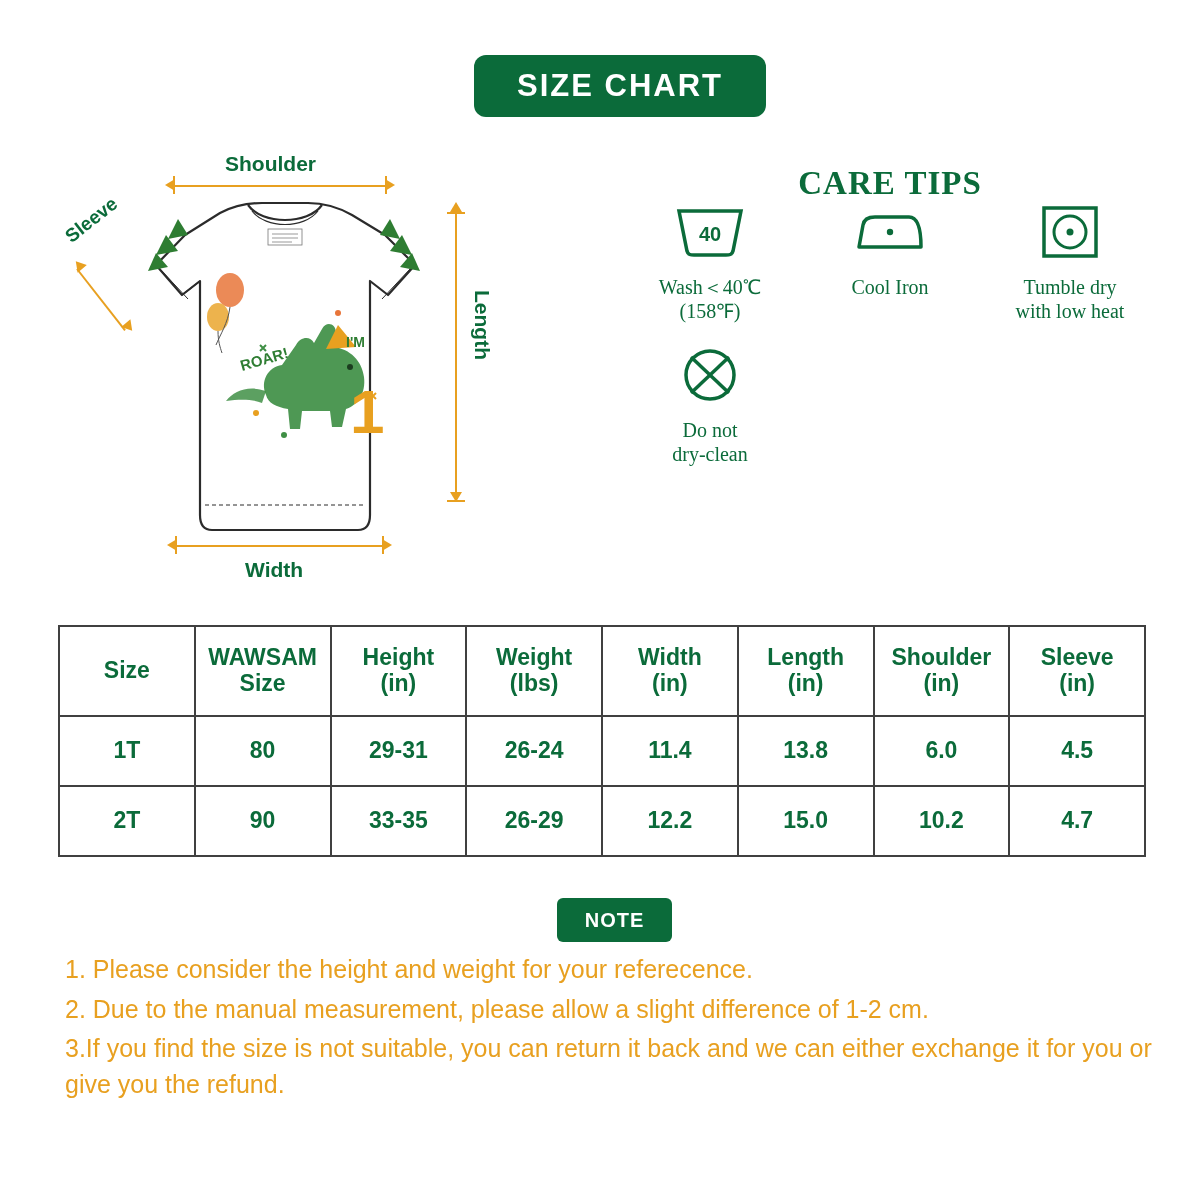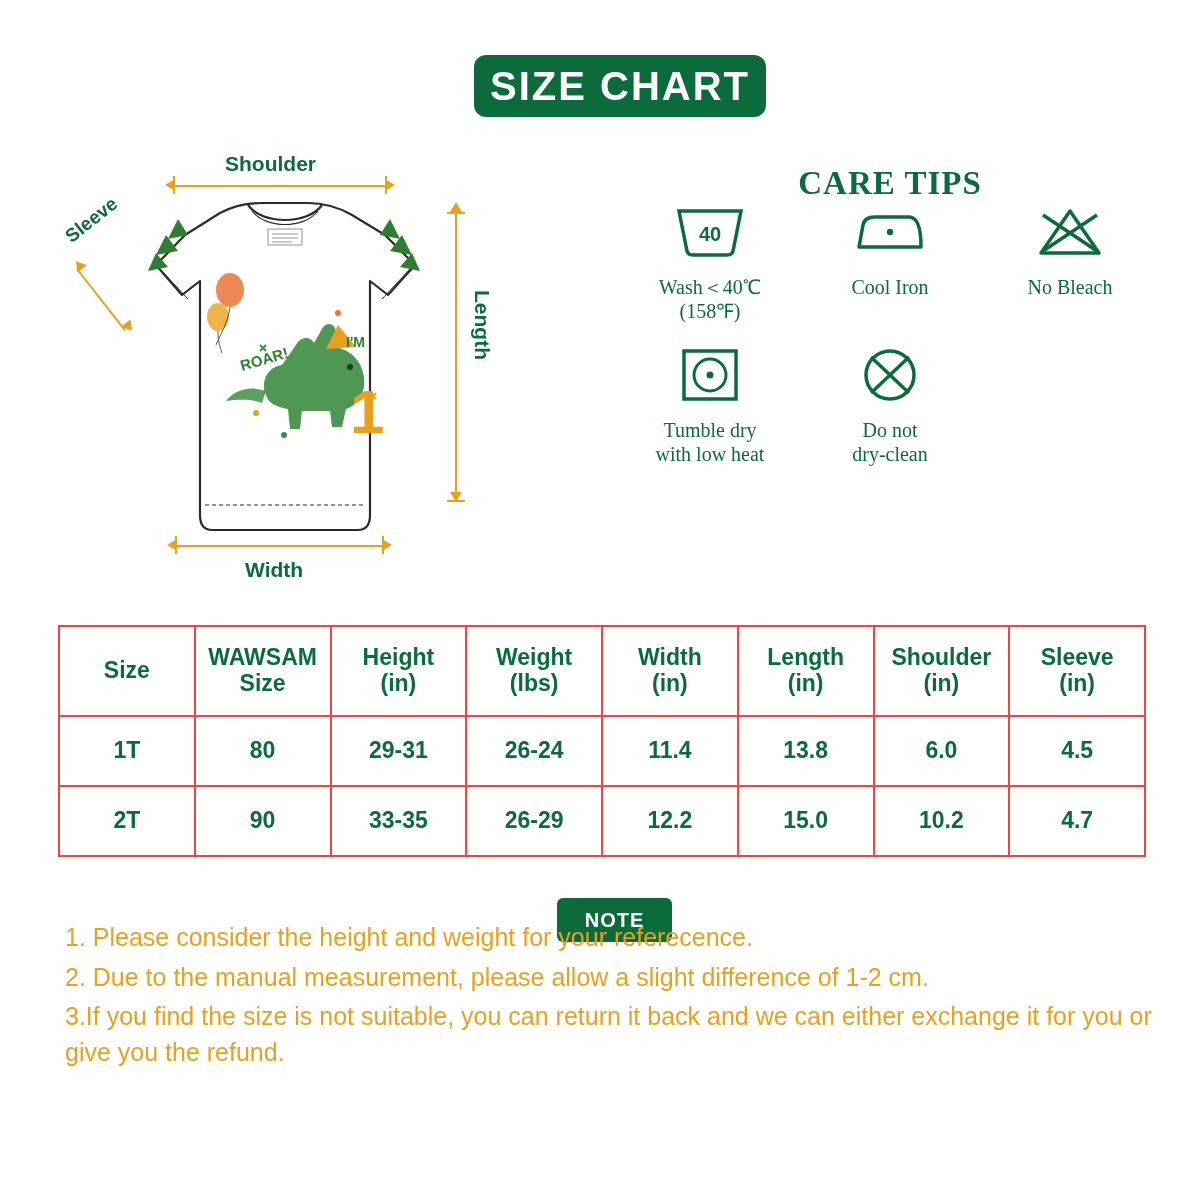--- a/index.html
+++ b/index.html
@@ -29,21 +29,21 @@
     width: 292px;
     height: 62px;
     background: #0b6b3a;
     border-radius: 12px;
     display: flex;
     align-items: center;
     justify-content: center;
   }
   .title-badge span {
     color: #ffffff;
-    font-size: 40px;
+    font-size: 31px;
     font-weight: bold;
     letter-spacing: 2px;
   }
 
   
   .shirt-area {
     position: absolute;
     left: 55px;
     top: 140px;
     width: 520px;
@@ -133,21 +133,21 @@
     left: 58px;
     top: 625px;
     width: 1088px;
   }
   table.size-table {
     border-collapse: collapse;
     width: 100%;
     table-layout: fixed;
   }
   table.size-table td, table.size-table th {
-    border: 2px solid #ef4444;
+    border: 2px solid #404040;
     text-align: center;
     color: #0b6b3a;
     font-size: 23px;
     font-weight: bold;
     padding: 0;
     height: 68px;
     line-height: 1.12;
   }
   table.size-table thead td { height: 88px; }
   table.size-table td .sub { display: block; }
@@ -167,21 +167,21 @@
   }
   .note-badge span {
     color: #ffffff;
     font-size: 20px;
     font-weight: bold;
     letter-spacing: 1px;
   }
   .notes {
     position: absolute;
     left: 65px;
-    top: 920px;
+    top: 952px;
     width: 1105px;
     color: #e8a020;
     font-size: 25px;
     line-height: 1.42;
   }
   .notes p { margin: 0 0 4px 0; }
 </style>
 </head>
 <body>
 
@@ -297,32 +297,20 @@
           <svg width="74" height="50" viewBox="0 0 74 50">
             <path d="M6 40 L10 18 C11 12 16 10 22 10 L56 10 C64 10 68 20 68 40 Z" fill="none" stroke="#0b6b3a" stroke-width="3.5" stroke-linejoin="round"></path>
             <circle cx="37" cy="25" r="3.2" fill="#0b6b3a"></circle>
           </svg>
         </div>
         <div class="care-label">
           <span>Cool Iron</span>
         </div>
       </div>
 
-      <div class="care-item">
-        <div class="care-icon">
-          <svg width="70" height="54" viewBox="0 0 70 54">
-            <path d="M35 6 L64 48 L6 48 Z" fill="none" stroke="#0b6b3a" stroke-width="3.5" stroke-linejoin="round"></path>
-            <line x1="8" y1="10" x2="62" y2="46" stroke="#0b6b3a" stroke-width="3.5"></line>
-            <line x1="62" y1="10" x2="8" y2="46" stroke="#0b6b3a" stroke-width="3.5"></line>
-          </svg>
-        </div>
-        <div class="care-label">
-          <span>No Bleach</span>
-        </div>
-      </div>
 
       <div class="care-item">
         <div class="care-icon">
           <svg width="62" height="58" viewBox="0 0 62 58">
             <rect x="5" y="5" width="52" height="48" fill="none" stroke="#0b6b3a" stroke-width="3.5"></rect>
             <circle cx="31" cy="29" r="16" fill="none" stroke="#0b6b3a" stroke-width="3"></circle>
             <circle cx="31" cy="29" r="3.5" fill="#0b6b3a"></circle>
           </svg>
         </div>
         <div class="care-label">

